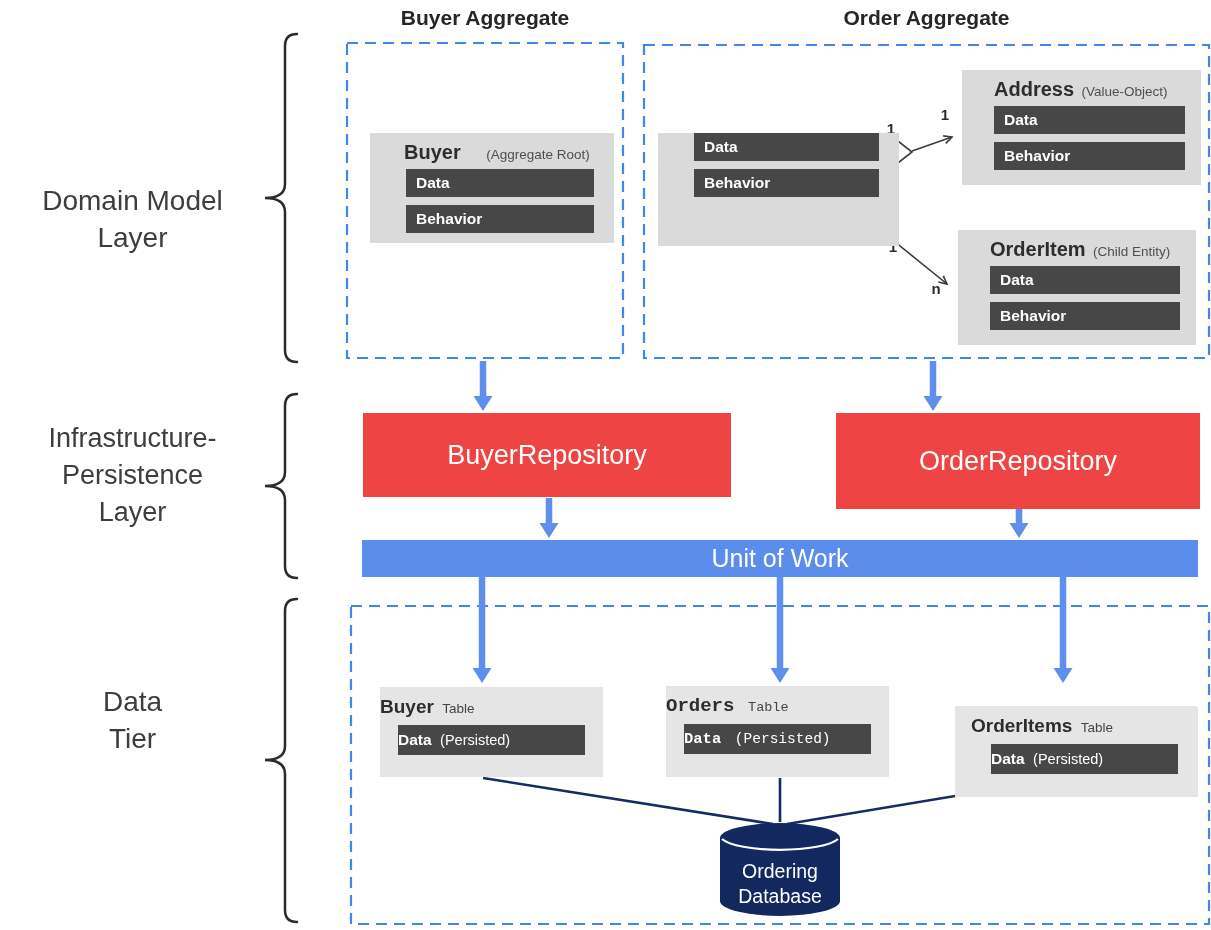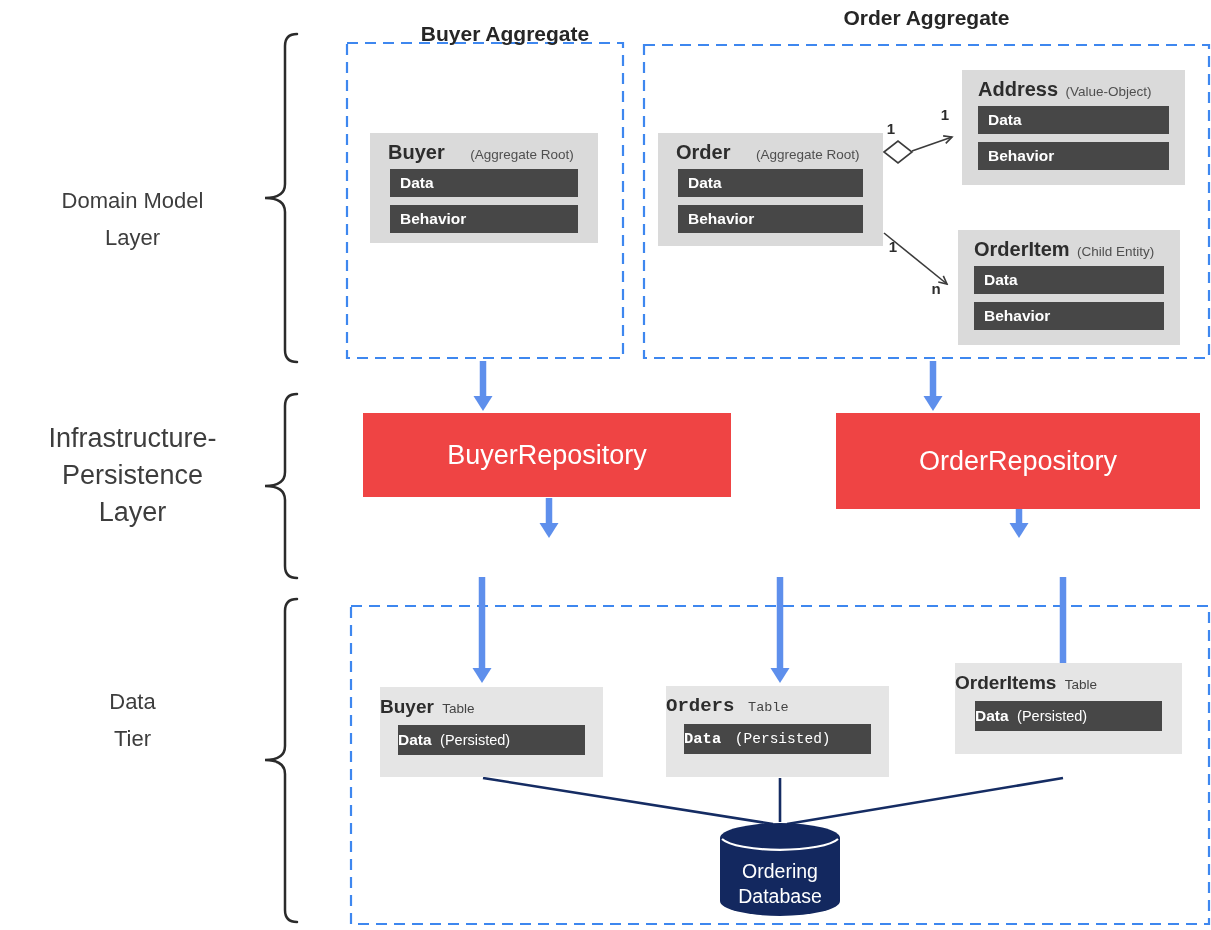--- a/index.html
+++ b/index.html
@@ -2,26 +2,26 @@
 <html><head>
 <meta charset="utf-8">
 <style>
   html,body{margin:0;padding:0;background:#ffffff;}
   #canvas{
     position:relative;width:1211px;height:930px;background:#ffffff;overflow:hidden;
     font-family:"Liberation Sans","DejaVu Sans",sans-serif;color:#2f2f2f;
   }
   
   .layer-label{position:absolute;left:10px;width:245px;text-align:center;
-    font-size:22px;line-height:37px;color:#3d3d3d;}
+    font-size:28px;line-height:37px;color:#3d3d3d;}
   
   .agg-header{position:absolute;top:6px;text-align:center;font-weight:bold;
     font-size:21px;color:#262626;}
   
-  .entity{position:absolute;background:#dadada;}
+  .entity{position:absolute;background:#dadada;padding-left:16px;}
   .entity-title{padding:8px 0 5px 18px;white-space:nowrap;}
   .entity-name{font-weight:bold;font-size:20px;color:#2d2d2d;}
   .entity-stereo{font-size:13.5px;color:#4f4f4f;margin-left:21px;}
   .entity-bar{height:28px;margin:0 20px 8px 20px;background:#474747;color:#ffffff;
     font-weight:bold;font-size:15.5px;line-height:28px;padding-left:10px;}
   
   .repo{position:absolute;background:#ef4444;color:#ffffff;display:flex;
     align-items:center;justify-content:center;font-size:27px;}
   .uow{position:absolute;background:#5b8dec;color:#ffffff;display:flex;
     align-items:center;justify-content:center;font-size:25px;}
@@ -118,37 +118,33 @@
   <div class="layer-label" style="top:420px;font-size:27px;">
     <div>Infrastructure-</div>
     <div>Persistence</div>
     <div>Layer</div>
   </div>
   <div class="layer-label" style="top:683px;">
     <div>Data</div>
     <div>Tier</div>
   </div>
 
-  <div class="agg-header" style="left:367px;width:276px;margin-top:16px;">Buyer Aggregate</div>
+  <div class="agg-header" style="left:347px;width:276px;">Buyer Aggregate</div>
   <div class="agg-header" style="left:644px;width:565px;">Order Aggregate</div>
 
   <div class="entity" style="left:370px;top:133px;width:228px;height:110px;">
     <div class="entity-title">
       <span class="entity-name">Buyer</span>
       <span class="entity-stereo">(Aggregate Root)</span>
     </div>
     <div class="entity-bar">Data</div>
     <div class="entity-bar">Behavior</div>
   </div>
 
   <div class="entity" style="left:658px;top:133px;width:225px;height:113px;">
-    <div class="entity-title">
-      <span class="entity-name">Order</span>
-      <span class="entity-stereo">(Aggregate Root)</span>
-    </div>
     <div class="entity-bar">Data</div>
     <div class="entity-bar">Behavior</div>
   </div>
 
   <div class="entity" style="left:962px;top:70px;width:223px;height:115px;">
     <div class="entity-title" style="padding-left:16px;">
       <span class="entity-name">Address</span>
       <span class="entity-stereo" style="margin-left:3px;">(Value-Object)</span>
     </div>
     <div class="entity-bar" style="margin-left:16px;margin-right:16px;">Data</div>
@@ -159,20 +155,21 @@
     <div class="entity-title" style="padding-left:16px;">
       <span class="entity-name">OrderItem</span>
       <span class="entity-stereo" style="margin-left:3px;">(Child Entity)</span>
     </div>
     <div class="entity-bar" style="margin-left:16px;margin-right:16px;">Data</div>
     <div class="entity-bar" style="margin-left:16px;margin-right:16px;">Behavior</div>
   </div>
 
   <div class="repo" style="left:363px;top:413px;width:368px;height:84px;">BuyerRepository</div>
   <div class="repo" style="left:836px;top:413px;width:364px;height:96px;">OrderRepository</div>
+  <div class="uow" style="left:362px;top:540px;width:836px;height:37px;">Unit of Work</div>
 
   <div class="tablebox" style="left:380px;top:687px;width:223px;height:90px;">
     <div class="table-title">
       <span class="table-name">Buyer</span>
       <span class="table-suffix">Table</span>
     </div>
     <div class="table-bar">
       <span class="bar-bold">Data</span>
       <span class="bar-note">(Persisted)</span>
     </div>
@@ -180,21 +177,21 @@
   <div class="tablebox" style="left:666px;top:686px;width:223px;height:91px;font-family:Liberation Mono, monospace;">
     <div class="table-title">
       <span class="table-name">Orders</span>
       <span class="table-suffix">Table</span>
     </div>
     <div class="table-bar">
       <span class="bar-bold">Data</span>
       <span class="bar-note">(Persisted)</span>
     </div>
   </div>
-  <div class="tablebox" style="left:955px;top:663px;width:227px;height:91px;">
+  <div class="tablebox" style="left:955px;top:706px;width:227px;height:91px;padding-left:16px;">
     <div class="table-title">
       <span class="table-name">OrderItems</span>
       <span class="table-suffix">Table</span>
     </div>
     <div class="table-bar">
       <span class="bar-bold">Data</span>
       <span class="bar-note">(Persisted)</span>
     </div>
   </div>
 

